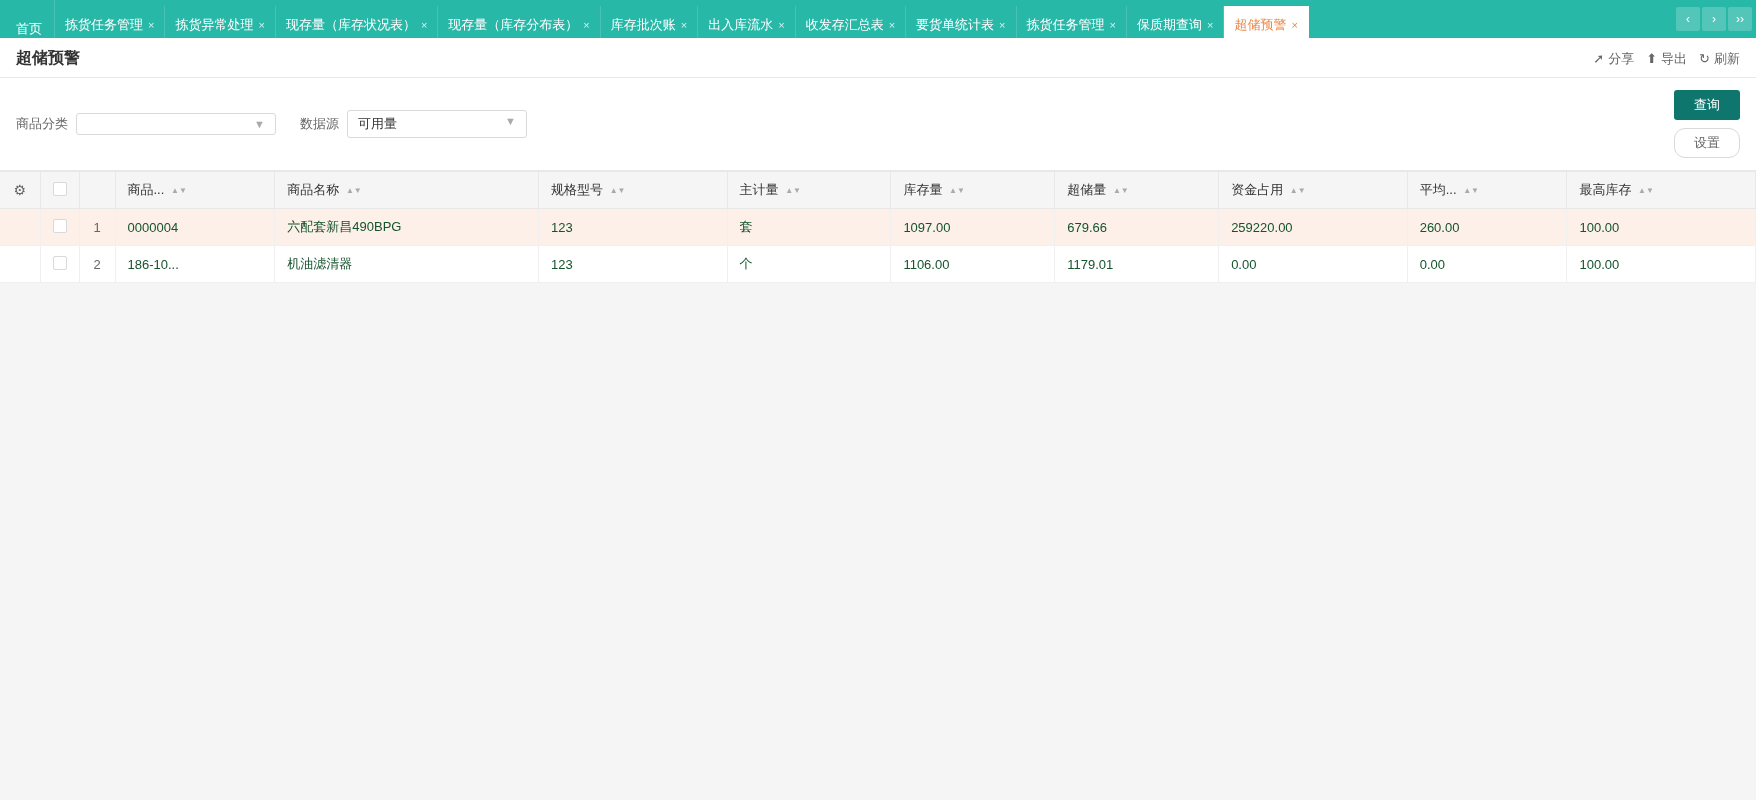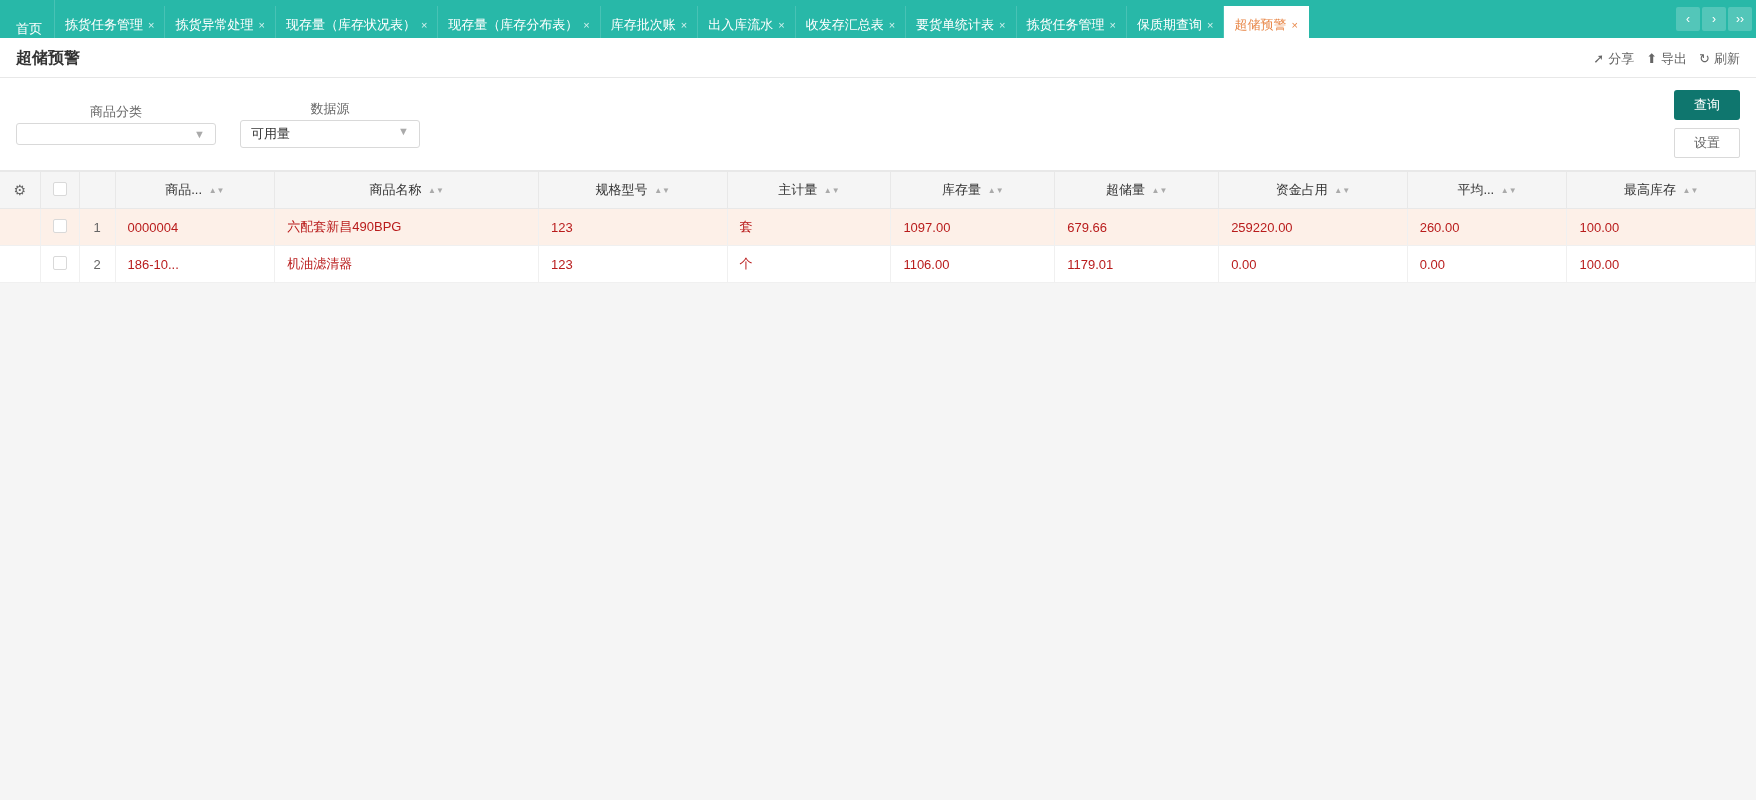--- a/index.html
+++ b/index.html
@@ -97,22 +97,21 @@
       display: flex;
       align-items: center;
       padding: 12px 16px;
       background: #fff;
       border-bottom: 1px solid #e8e8e8;
       gap: 24px;
     }
     .filter-item {
       display: flex;
       align-items: center;
-      gap: 2px;
-      flex-direction: column;
+      gap: 8px;
     }
     .filter-label {
       color: #666;
       white-space: nowrap;
     }
     .filter-select {
       display: flex;
       align-items: center;
       border: 1px solid #d9d9d9;
       border-radius: 3px;
@@ -143,21 +142,21 @@
       border-radius: 3px;
       padding: 6px 20px;
       cursor: pointer;
       font-size: 13px;
       margin-left: auto;
     }
     .btn-settings {
       background: #fff;
       color: #666;
       border: 1px solid #d9d9d9;
-      border-radius: 2px;
+      border-radius: 11px;
       padding: 5px 16px;
       cursor: pointer;
       font-size: 13px;
       margin-top: 4px;
     }
     .filter-buttons {
       display: flex;
       flex-direction: column;
       gap: 4px;
       margin-left: auto;
@@ -172,40 +171,40 @@
       width: 100%;
       border-collapse: collapse;
     }
     thead tr {
       background: #f5f5f5;
       border-top: 1px solid #e8e8e8;
       border-bottom: 1px solid #e8e8e8;
     }
     thead th {
       padding: 9px 12px;
-      text-align: center;
+      text-align: left;
       color: #333;
       font-weight: normal;
       border-right: 1px solid #e8e8e8;
       white-space: nowrap;
     }
     thead th .sort-icon {
       display: inline-flex;
       flex-direction: column;
       font-size: 8px;
       color: #aaa;
       margin-left: 3px;
       vertical-align: middle;
       line-height: 1;
     }
     tbody tr { border-bottom: 1px solid #f0f0f0; }
     tbody tr.highlighted { background: #fdf0e8; }
     tbody td {
       padding: 9px 12px;
-      color: #b91c1c;
+      color: #14532d;
       border-right: 1px solid #f0f0f0;
       white-space: nowrap;
     }
     .th-settings {
       width: 40px;
       text-align: center;
     }
     .th-checkbox, .td-checkbox {
       width: 36px;
       text-align: center;

